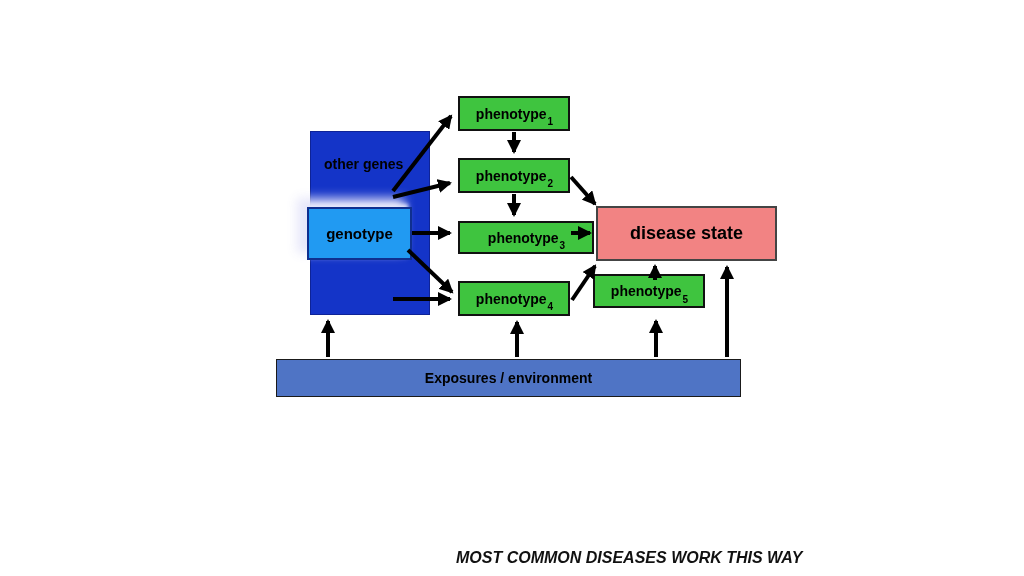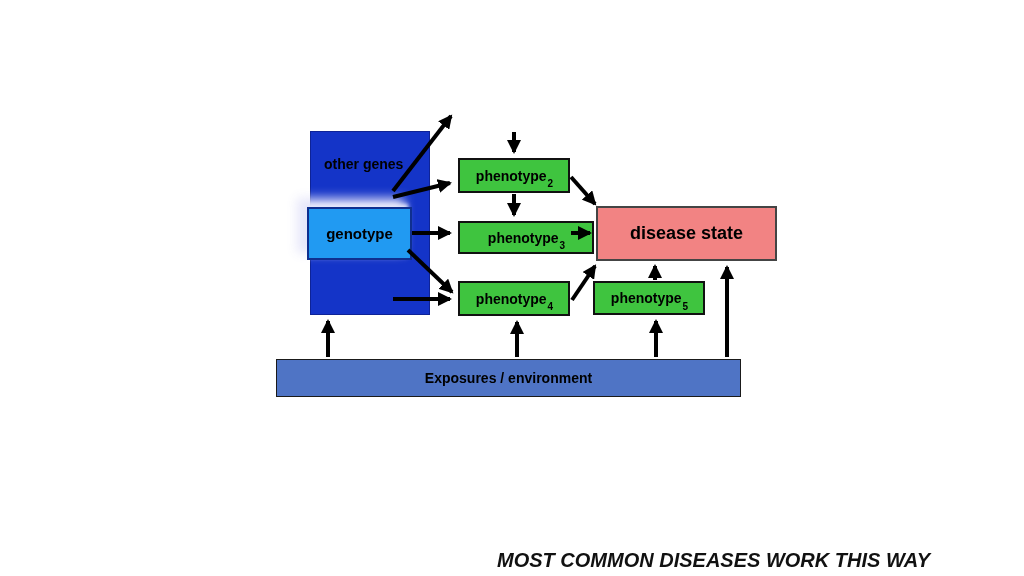--- a/index.html
+++ b/index.html
@@ -54,21 +54,21 @@
   .box-green {
     background: #3fc43f;
     border: 2px solid #111111;
     font-size: 14px;
     z-index: 2;
   }
   .box-phenotype1 { left: 458px; top: 96px;  width: 112px; height: 35px; }
   .box-phenotype2 { left: 458px; top: 158px; width: 112px; height: 35px; }
   .box-phenotype3 { left: 458px; top: 221px; width: 136px; height: 33px; }
   .box-phenotype4 { left: 458px; top: 281px; width: 112px; height: 35px; }
-  .box-phenotype5 { left: 593px; top: 281px; width: 112px; height: 34px; }
+  .box-phenotype5 { left: 593px; top: 274px; width: 112px; height: 34px; }
   .box-green sub {
     font-size: 10px;
     font-weight: bold;
     line-height: 0;
     position: relative;
     top: 3px;
     left: 1px;
   }
   .box-disease {
     left: 596px; top: 206px; width: 181px; height: 55px;
@@ -90,42 +90,44 @@
     width: 1024px;
     height: 576px;
     z-index: 4;
     pointer-events: none;
   }
   .arrows line { stroke: #000000; stroke-width: 4; }
   .footer {
     position: absolute;
     left: 456px;
     top: 549px;
-    font-size: 20px;
+    font-size: 16px;
     font-weight: bold;
     font-style: italic;
     color: #111111;
     white-space: nowrap;
-    margin-left: 41px;
   }
 </style>
 </head>
 <body>
 
 <div class="slide">
 
 
   <div class="box box-other-genes">
     <span>other genes</span>
   </div>
 
   <div class="box box-genotype">
     <span>genotype</span>
   </div>
 
+  <div class="box box-green box-phenotype1">
+    <span><span>phenotype</span><sub>1</sub></span>
+  </div>
 
   <div class="box box-green box-phenotype2">
     <span><span>phenotype</span><sub>2</sub></span>
   </div>
 
   <div class="box box-green box-phenotype3">
     <span><span>phenotype</span><sub>3</sub></span>
   </div>
 
   <div class="box box-green box-phenotype4">

